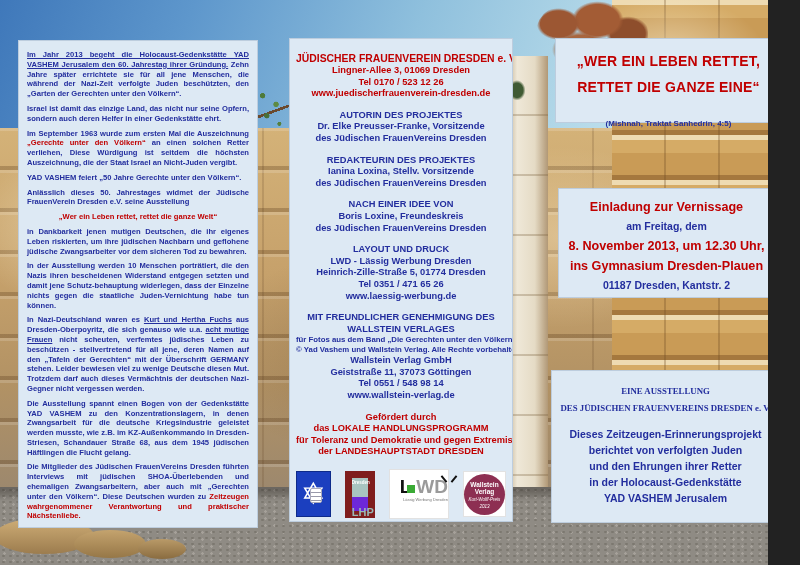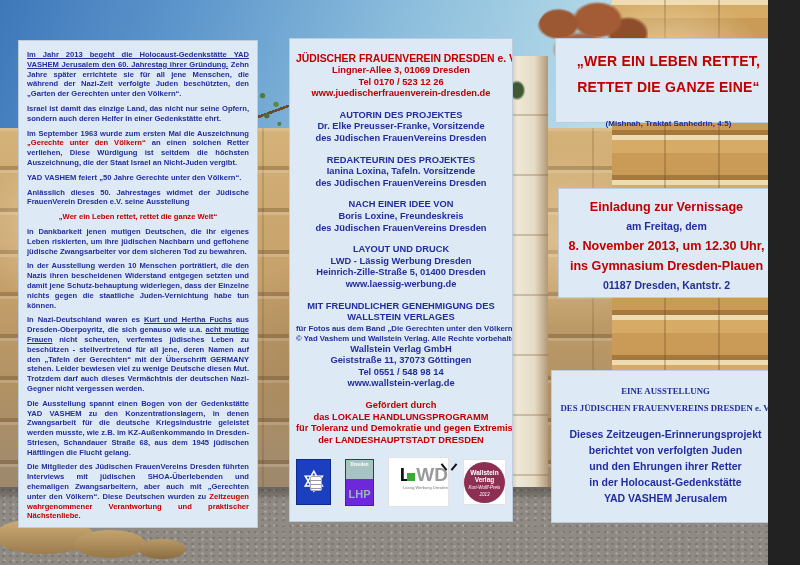--- a/index.html
+++ b/index.html
@@ -89,21 +89,21 @@
   .e-gap{height:9px;}
 
   
   .logo-row{display:flex;justify-content:center;align-items:center;gap:14px;margin-top:6px;height:52px;}
   .logo-jfv{width:38px;height:46px;background:#1b3fbf;border:1px solid #0d2a8a;
     display:flex;align-items:center;justify-content:center;position:relative;}
   .logo-jfv .star{color:#fff;font-size:30px;line-height:30px;}
   .logo-jfv .scroll{position:absolute;left:13px;top:16px;width:12px;height:15px;background:#fff;
     border:1px solid #aab;border-radius:2px;
     background-image:repeating-linear-gradient(180deg,transparent 0 3px,#99a 3px 4px);}
-  .logo-lhp{width:30px;height:47px;background:#6d28d9;border:1px solid #7f1d1d;position:relative;text-align:center;}
+  .logo-lhp{width:30px;height:47px;background:#6d28d9;border:7px solid #7f1d1d;position:relative;text-align:center;}
   .logo-lhp .lhp-top{display:block;background:#a8c4c1;color:#fff;font-size:4.5px;line-height:6px;height:19px;
     padding-top:2px;font-weight:bold;}
   .logo-lhp .lhp-main{display:block;color:#9ab8b5;font-size:11px;font-weight:bold;margin-top:9px;}
   .logo-lwd{width:66px;height:50px;background:#fff;border:1px solid #e2e2e2;position:relative;text-align:right;padding-top:6px;}
   .lwd-lamp{position:relative;width:2px;height:11px;background:#111;margin:0 auto;}
   .lwd-lamp::before,.lwd-lamp::after{content:"";position:absolute;top:-1px;width:2px;height:8px;background:#111;}
   .lwd-lamp::before{left:-5px;transform:rotate(-40deg);}
   .lwd-lamp::after{left:5px;transform:rotate(40deg);}
   .lwd-word{font-weight:bold;font-size:19px;line-height:19px;margin-top:1px;}
   .lwd-word .l{color:#111;}
@@ -155,32 +155,33 @@
           <div class="mline red">Tel 0170 / 523 12 26</div>
           <div class="mline red">www.juedischerfrauenverein-dresden.de</div>
         </div>
         <div class="mblock">
           <div class="mline">AUTORIN DES PROJEKTES</div>
           <div class="mline">Dr. Elke Preusser-Franke, Vorsitzende</div>
           <div class="mline">des Jüdischen FrauenVereins Dresden</div>
         </div>
         <div class="mblock">
           <div class="mline">REDAKTEURIN DES PROJEKTES</div>
-          <div class="mline">Ianina Loxina, Tafeln. Vorsitzende</div>
+          <div class="mline">Ianina Loxina, Stellv. Vorsitzende</div>
           <div class="mline">des Jüdischen FrauenVereins Dresden</div>
         </div>
         <div class="mblock">
           <div class="mline">NACH EINER IDEE VON</div>
           <div class="mline">Boris Loxine, Freundeskreis</div>
           <div class="mline">des Jüdischen FrauenVereins Dresden</div>
         </div>
         <div class="mblock">
           <div class="mline">LAYOUT UND DRUCK</div>
           <div class="mline">LWD - Lässig Werbung Dresden</div>
-          <div class="mline">Heinrich-Zille-Straße 5, 01400 Dresden</div>
+          <div class="mline">Heinrich-Zille-Straße 5, 01774 Dresden</div>
+          <div class="mline">Tel 0351 / 471 65 26</div>
           <div class="mline">www.laessig-werbung.de</div>
         </div>
         <div class="mblock">
           <div class="mline">MIT FREUNDLICHER GENEHMIGUNG DES</div>
           <div class="mline">WALLSTEIN VERLAGES</div>
           <div class="mline sm">für Fotos aus dem Band „Die Gerechten unter den Völkern“</div>
           <div class="mline sm">© Yad Vashem und Wallstein Verlag. Alle Rechte vorbehalten.</div>
           <div class="mline">Wallstein Verlag GmbH</div>
           <div class="mline">Geiststraße 11, 37073 Göttingen</div>
           <div class="mline">Tel 0551 / 548 98 14</div>

